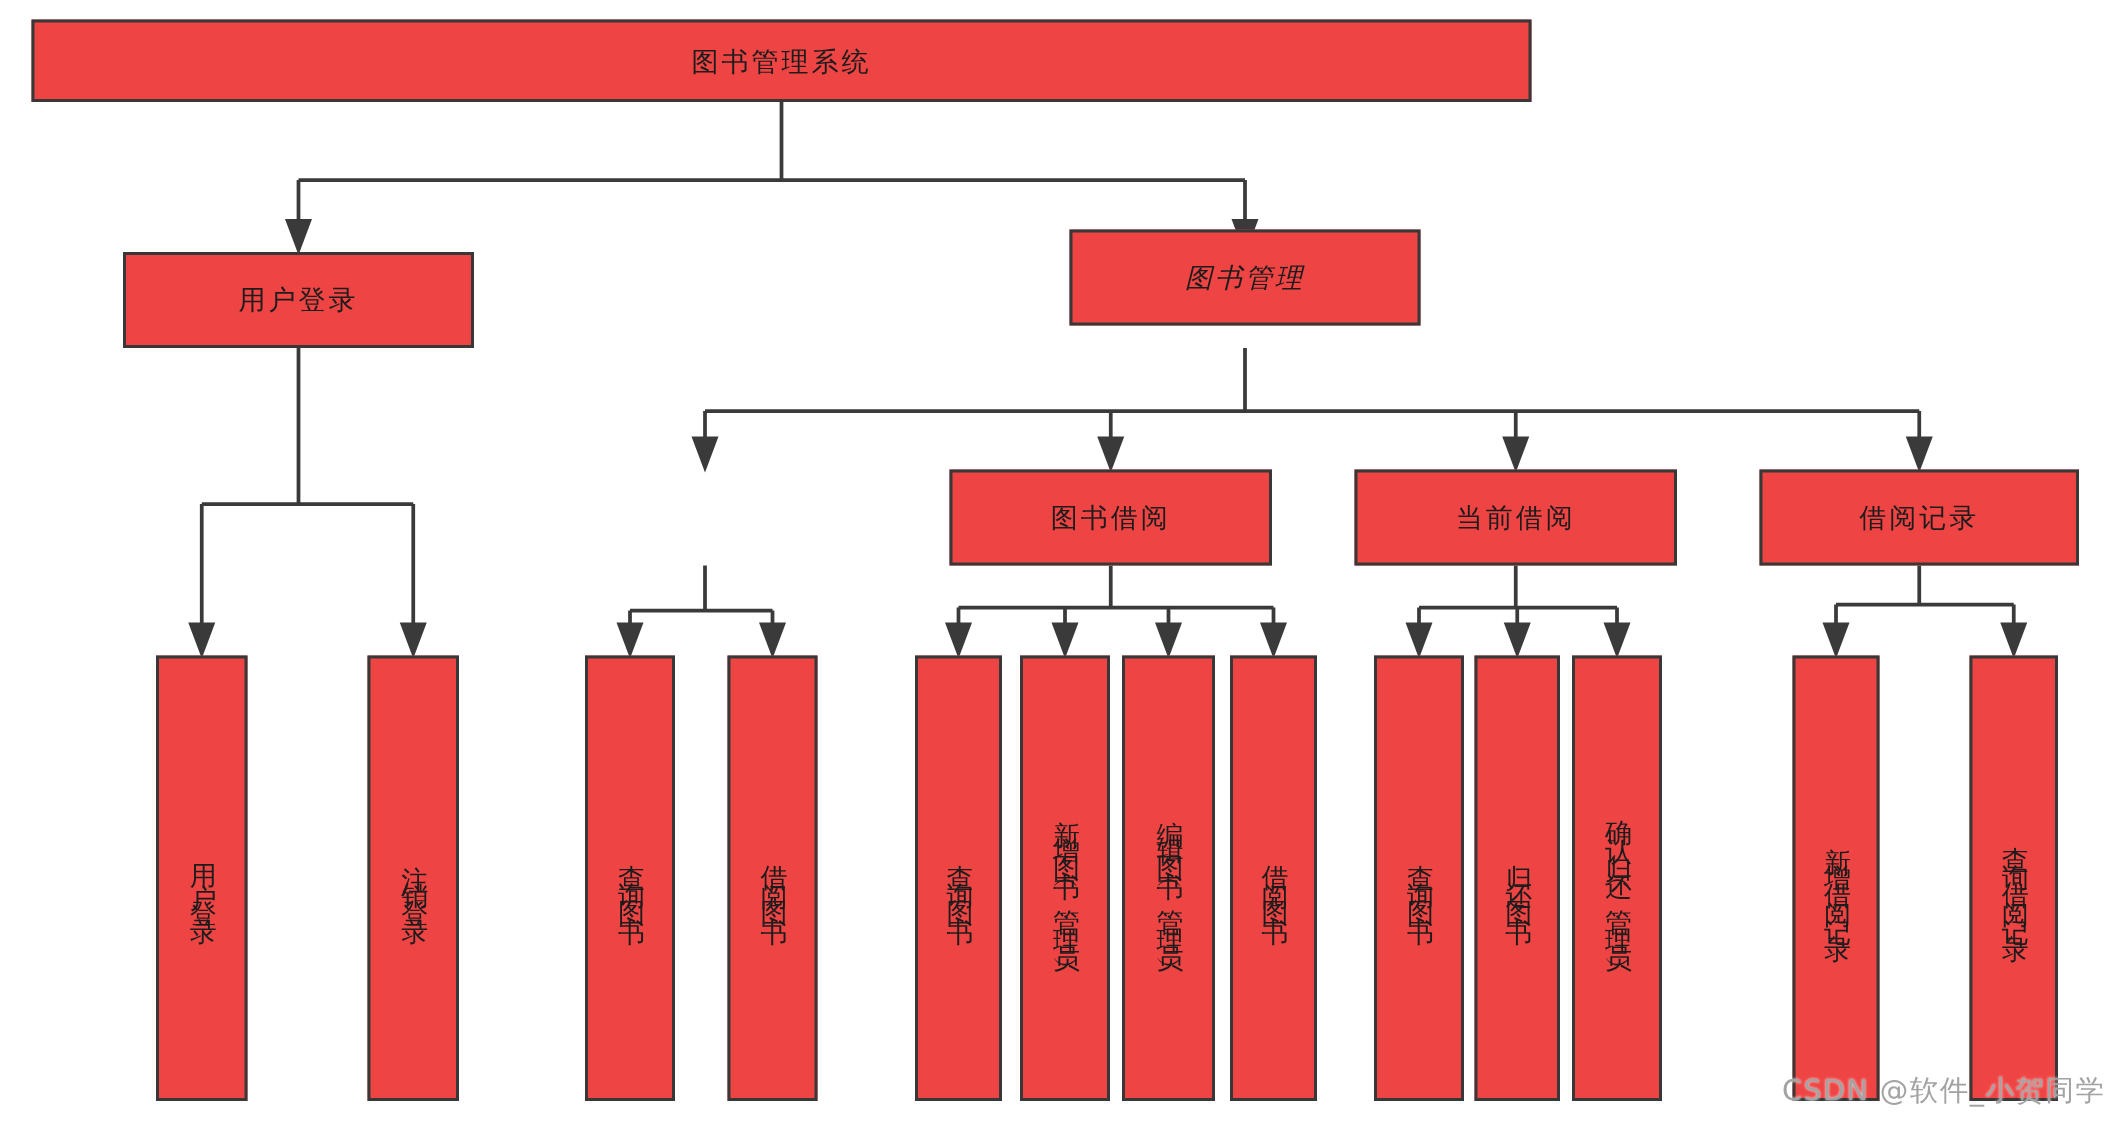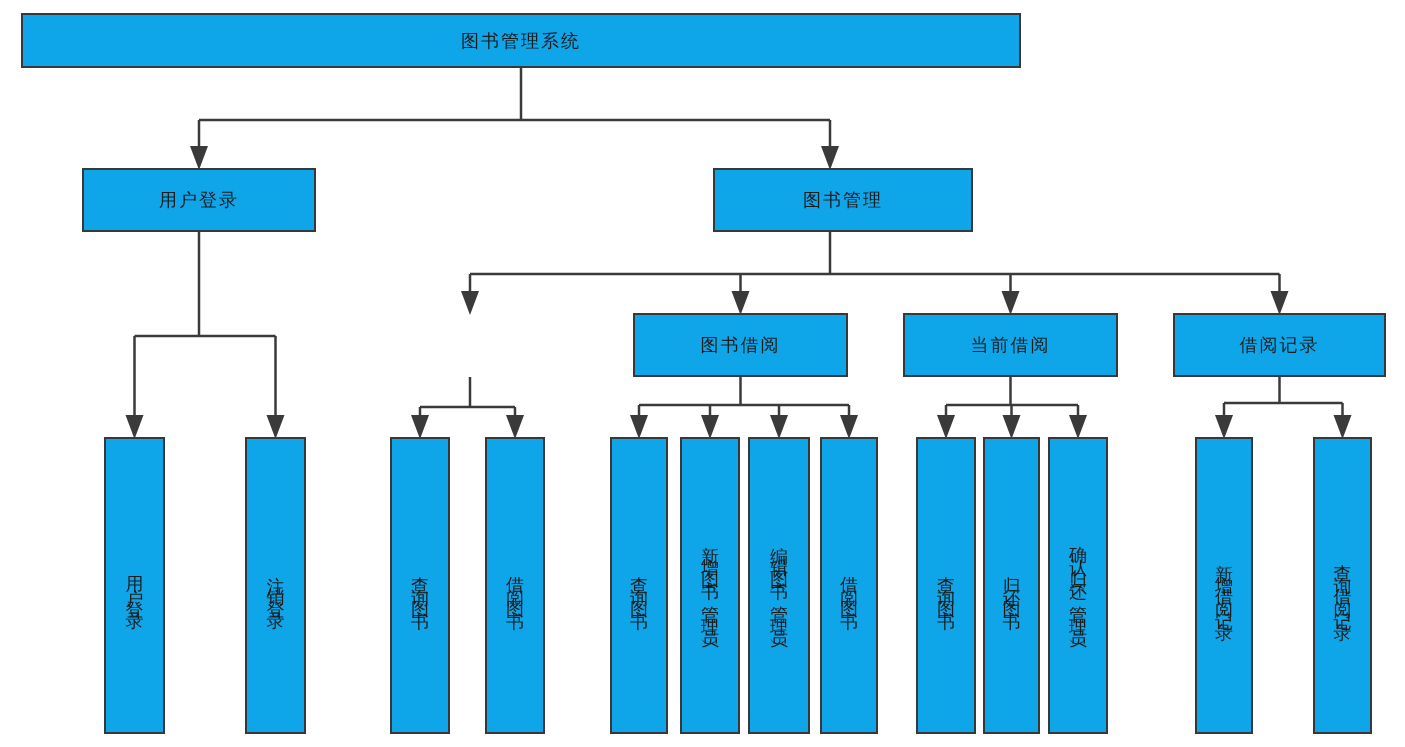--- a/index.html
+++ b/index.html
@@ -17,21 +17,21 @@
   }
   #edges {
     position: absolute;
     left: 0;
     top: 0;
     z-index: 0;
   }
   .node {
     position: absolute;
     box-sizing: border-box;
-    background: #0ea5e9;
+    background: #ef4444;
     border: 2.5px solid #383838;
     display: flex;
     align-items: center;
     justify-content: center;
     color: #1c1c1c;
     z-index: 1;
   }
   .node.h {
     font-size: 18px;
     letter-spacing: 2px;
@@ -109,27 +109,28 @@
       <line x1="1078" y1="405" x2="1078" y2="417" stroke="#3a3a3a" stroke-width="2.5"></line>
       <polygon points="1069,415 1087,415 1078,439" fill="#3a3a3a"></polygon>
       <line x1="1279.5" y1="377" x2="1279.5" y2="403" stroke="#3a3a3a" stroke-width="2.5"></line>
       <line x1="1224" y1="403" x2="1342.5" y2="403" stroke="#3a3a3a" stroke-width="2.5"></line>
       <line x1="1224" y1="403" x2="1224" y2="417" stroke="#3a3a3a" stroke-width="2.5"></line>
       <polygon points="1215,415 1233,415 1224,439" fill="#3a3a3a"></polygon>
       <line x1="1342.5" y1="403" x2="1342.5" y2="417" stroke="#3a3a3a" stroke-width="2.5"></line>
       <polygon points="1333.5,415 1351.5,415 1342.5,439" fill="#3a3a3a"></polygon>
     </svg>
 
+  <div class="watermark">CSDN @软件_小贺同学</div>
 <div class="node h" style="left: 21px; top: 13px; width: 1000px; height: 55px;">
       <span>图书管理系统</span>
     </div>
     <div class="node h" style="left: 82px; top: 168px; width: 234px; height: 64px;">
       <span>用户登录</span>
     </div>
-    <div class="node h" style="left: 713px; top: 168px; width: 260px; height: 64px;">
+    <div class="node h" style="left: 713px; top: 153px; width: 234px; height: 64px; font-style: italic;">
       <span>图书管理</span>
     </div>
     <div class="node h" style="left: 903px; top: 313px; width: 215px; height: 64px;">
       <span>当前借阅</span>
     </div>
     <div class="node h" style="left: 633px; top: 313px; width: 215px; height: 64px;">
       <span>图书借阅</span>
     </div>
     <div class="node h" style="left: 1173px; top: 313px; width: 213px; height: 64px;">
       <span>借阅记录</span>

